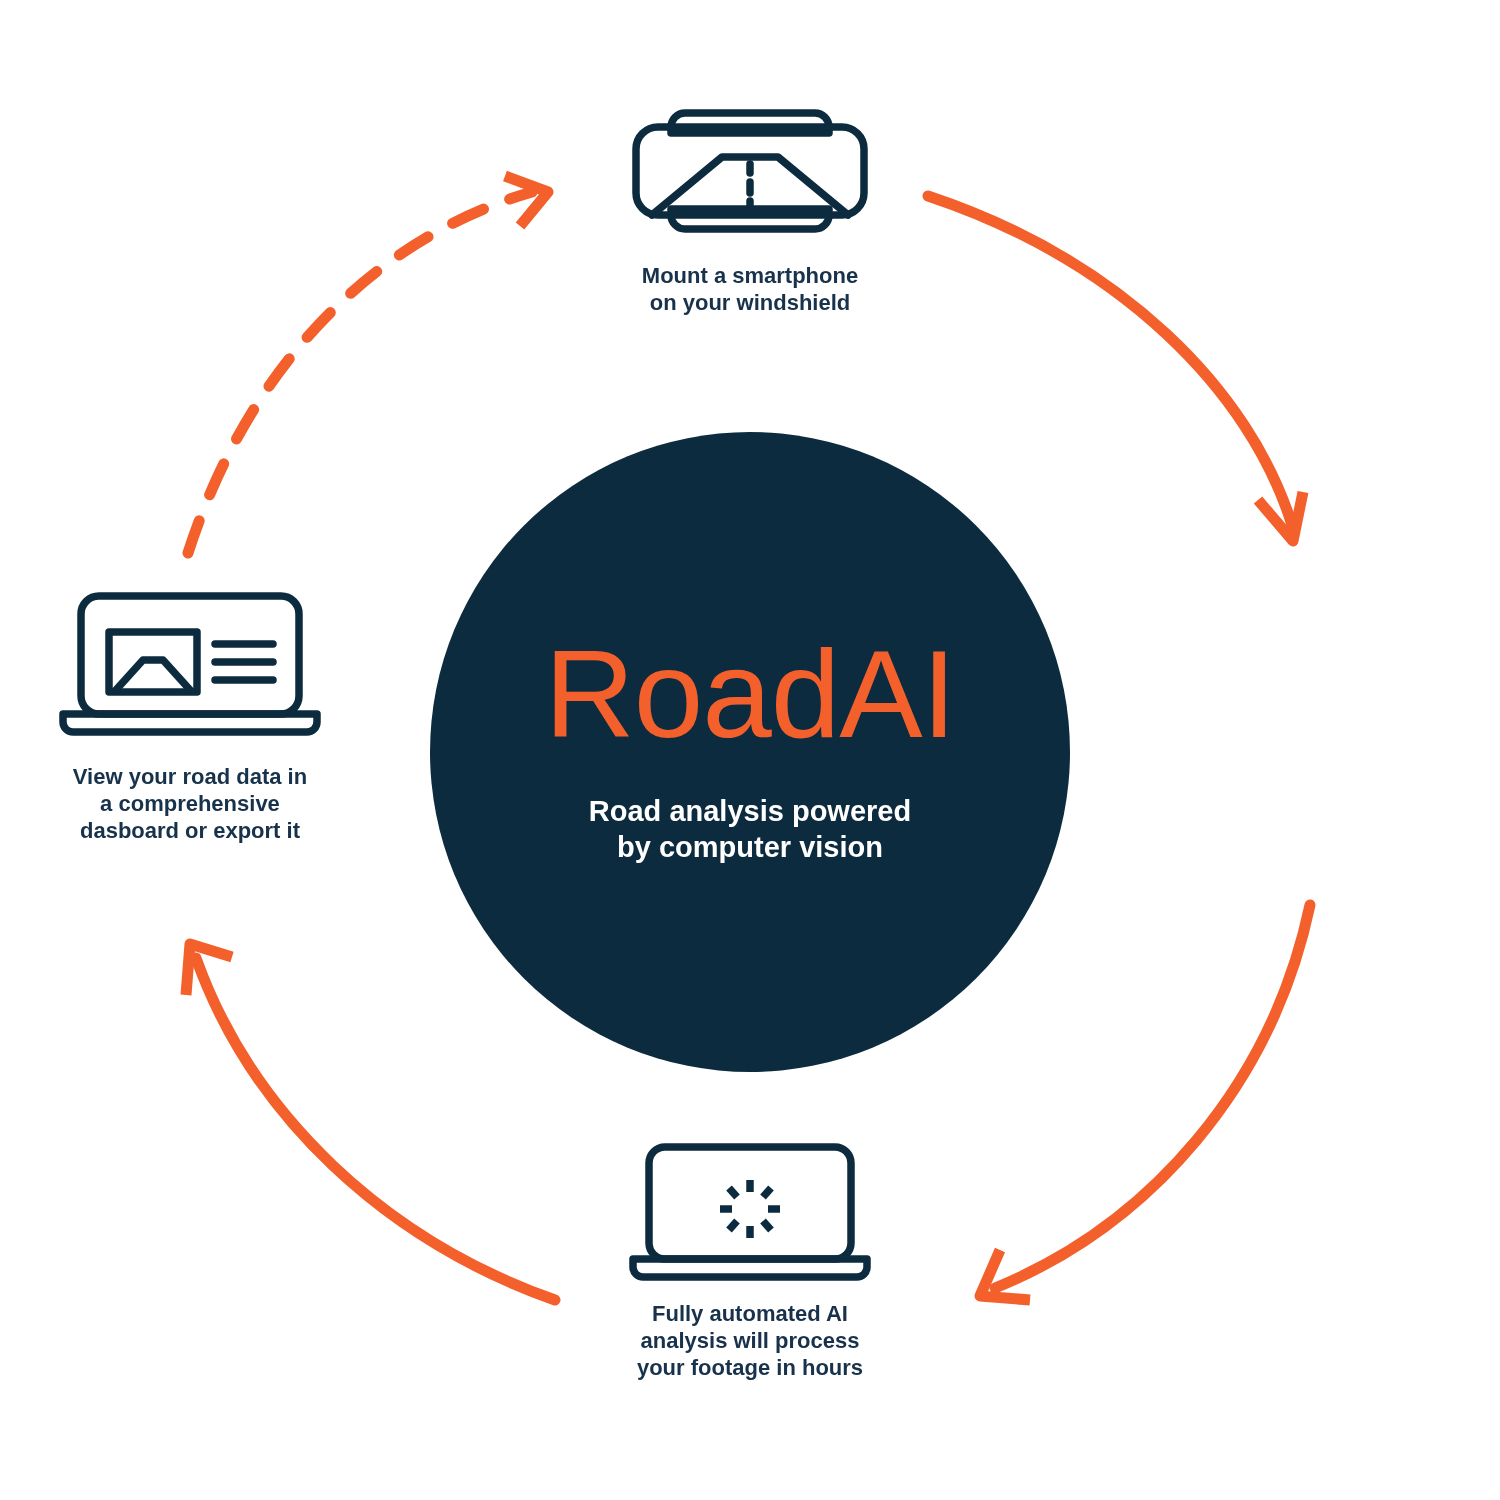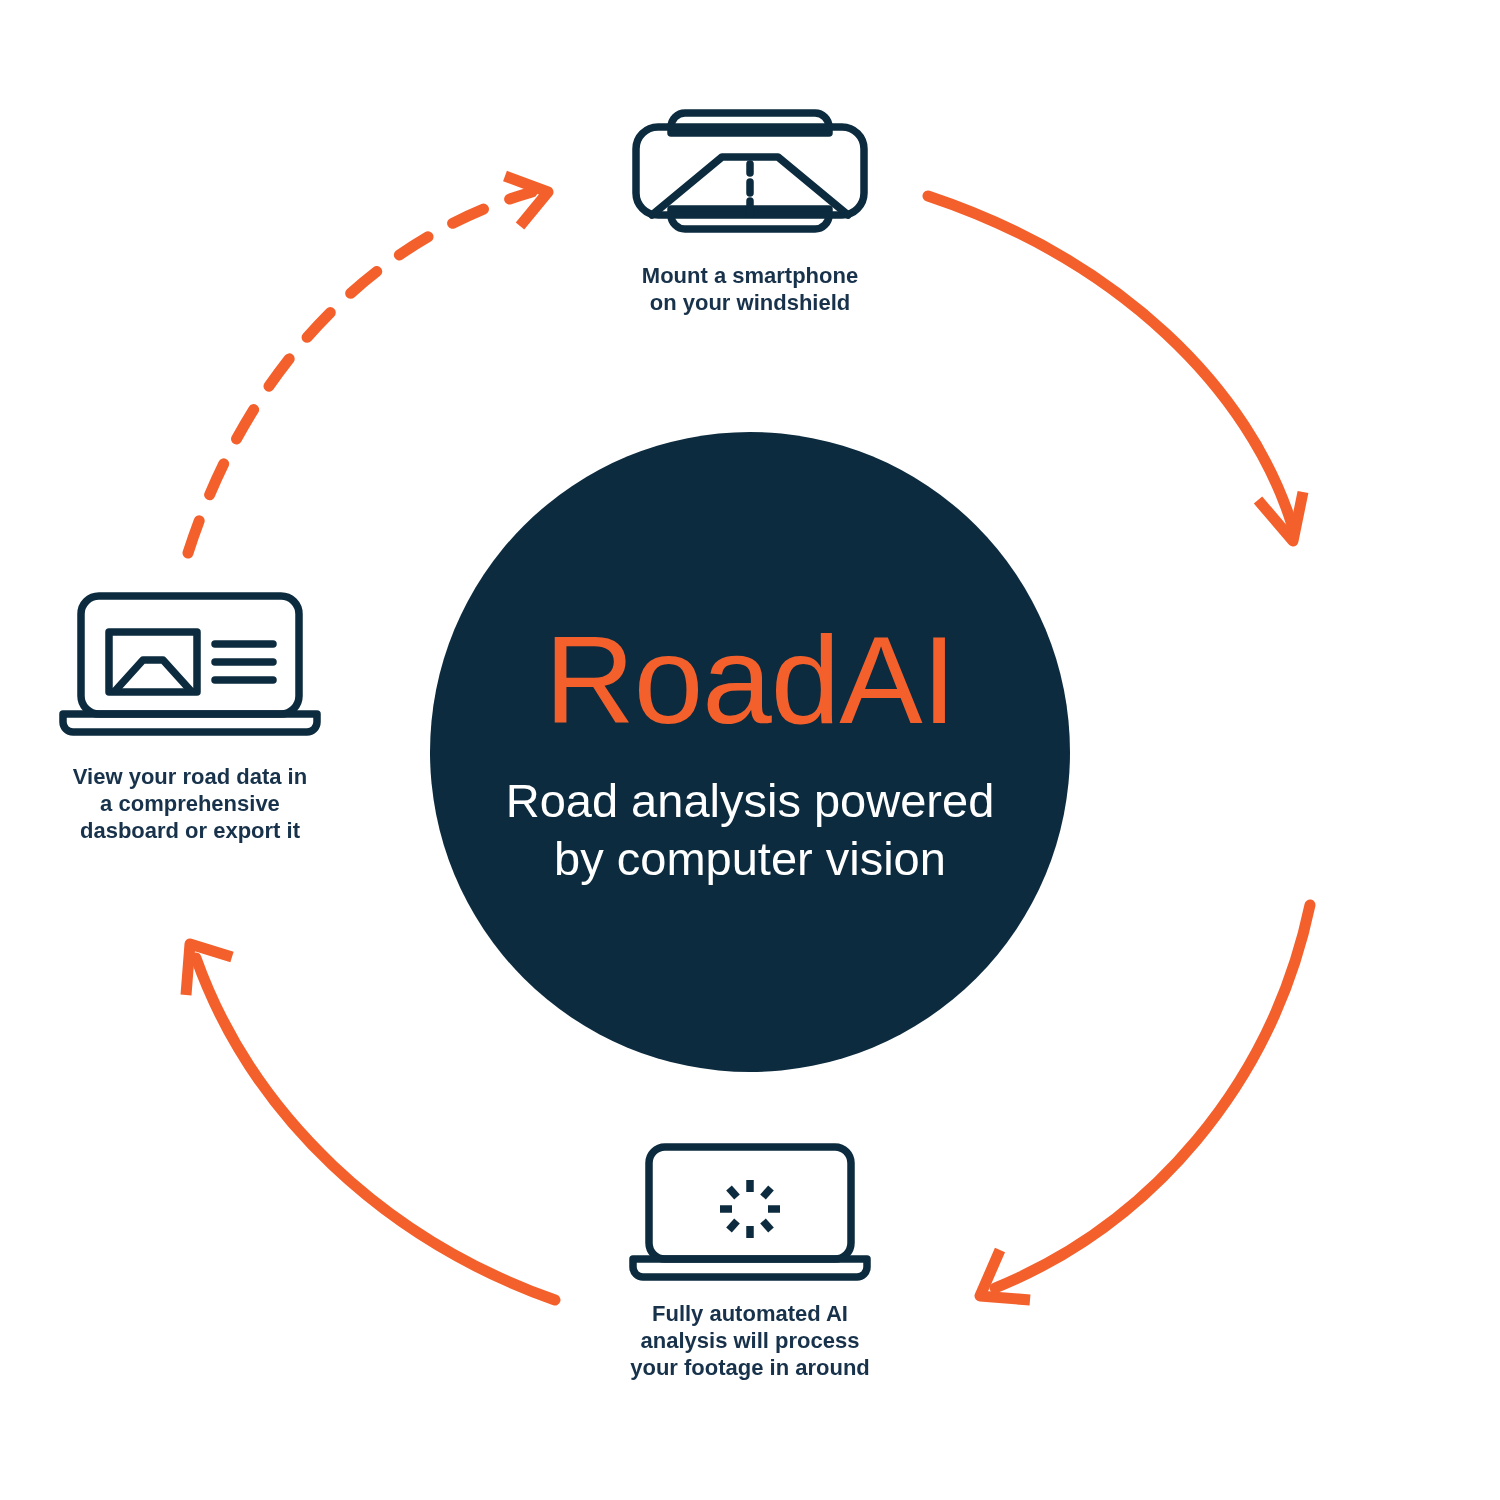--- a/index.html
+++ b/index.html
@@ -50,25 +50,25 @@
     color: #f4602c;
     font-size: 125px;
     line-height: 1.0;
     font-weight: 300;
     letter-spacing: -1px;
     margin: 0 0 14px 0;
     font-family: "Liberation Sans", sans-serif;
   }
   .hub-subtitle {
     color: #ffffff;
-    font-size: 47px;
+    font-size: 29px;
     line-height: 1.22;
-    font-weight: 400;
+    font-weight: 700;
     text-align: center;
-    margin: 0;
+    margin: 8px;
     white-space: pre-line;
     font-family: "Liberation Sans", sans-serif;
   }
 
   
   .node {
     position: absolute;
     display: flex;
     flex-direction: column;
     align-items: center;
@@ -174,21 +174,21 @@
             <line x1="125" y1="98" x2="125" y2="86"></line>
             <line x1="104" y1="90" x2="112" y2="81"></line>
             <line x1="95" y1="69" x2="107" y2="69"></line>
             <line x1="104" y1="48" x2="112" y2="57"></line>
           </g>
         </g>
       </svg>
     </span>
     <span class="node-label">Fully automated AI
 analysis will process
-your footage in around</span>
+your footage in hours</span>
   </div>
 
   <div class="node" id="node-left">
     <span class="node-icon">
       <svg width="270" height="150" viewBox="0 0 270 150">
         <g fill="none" stroke="#0d2b3e" stroke-width="7.5" stroke-linecap="round" stroke-linejoin="round">
 
           <rect x="26" y="8" width="218" height="118" rx="18" ry="18"></rect>
 
           <path d="M 8 126 h 254 v 8 a 10 10 0 0 1 -10 10 H 18 a 10 10 0 0 1 -10 -10 z"></path>

